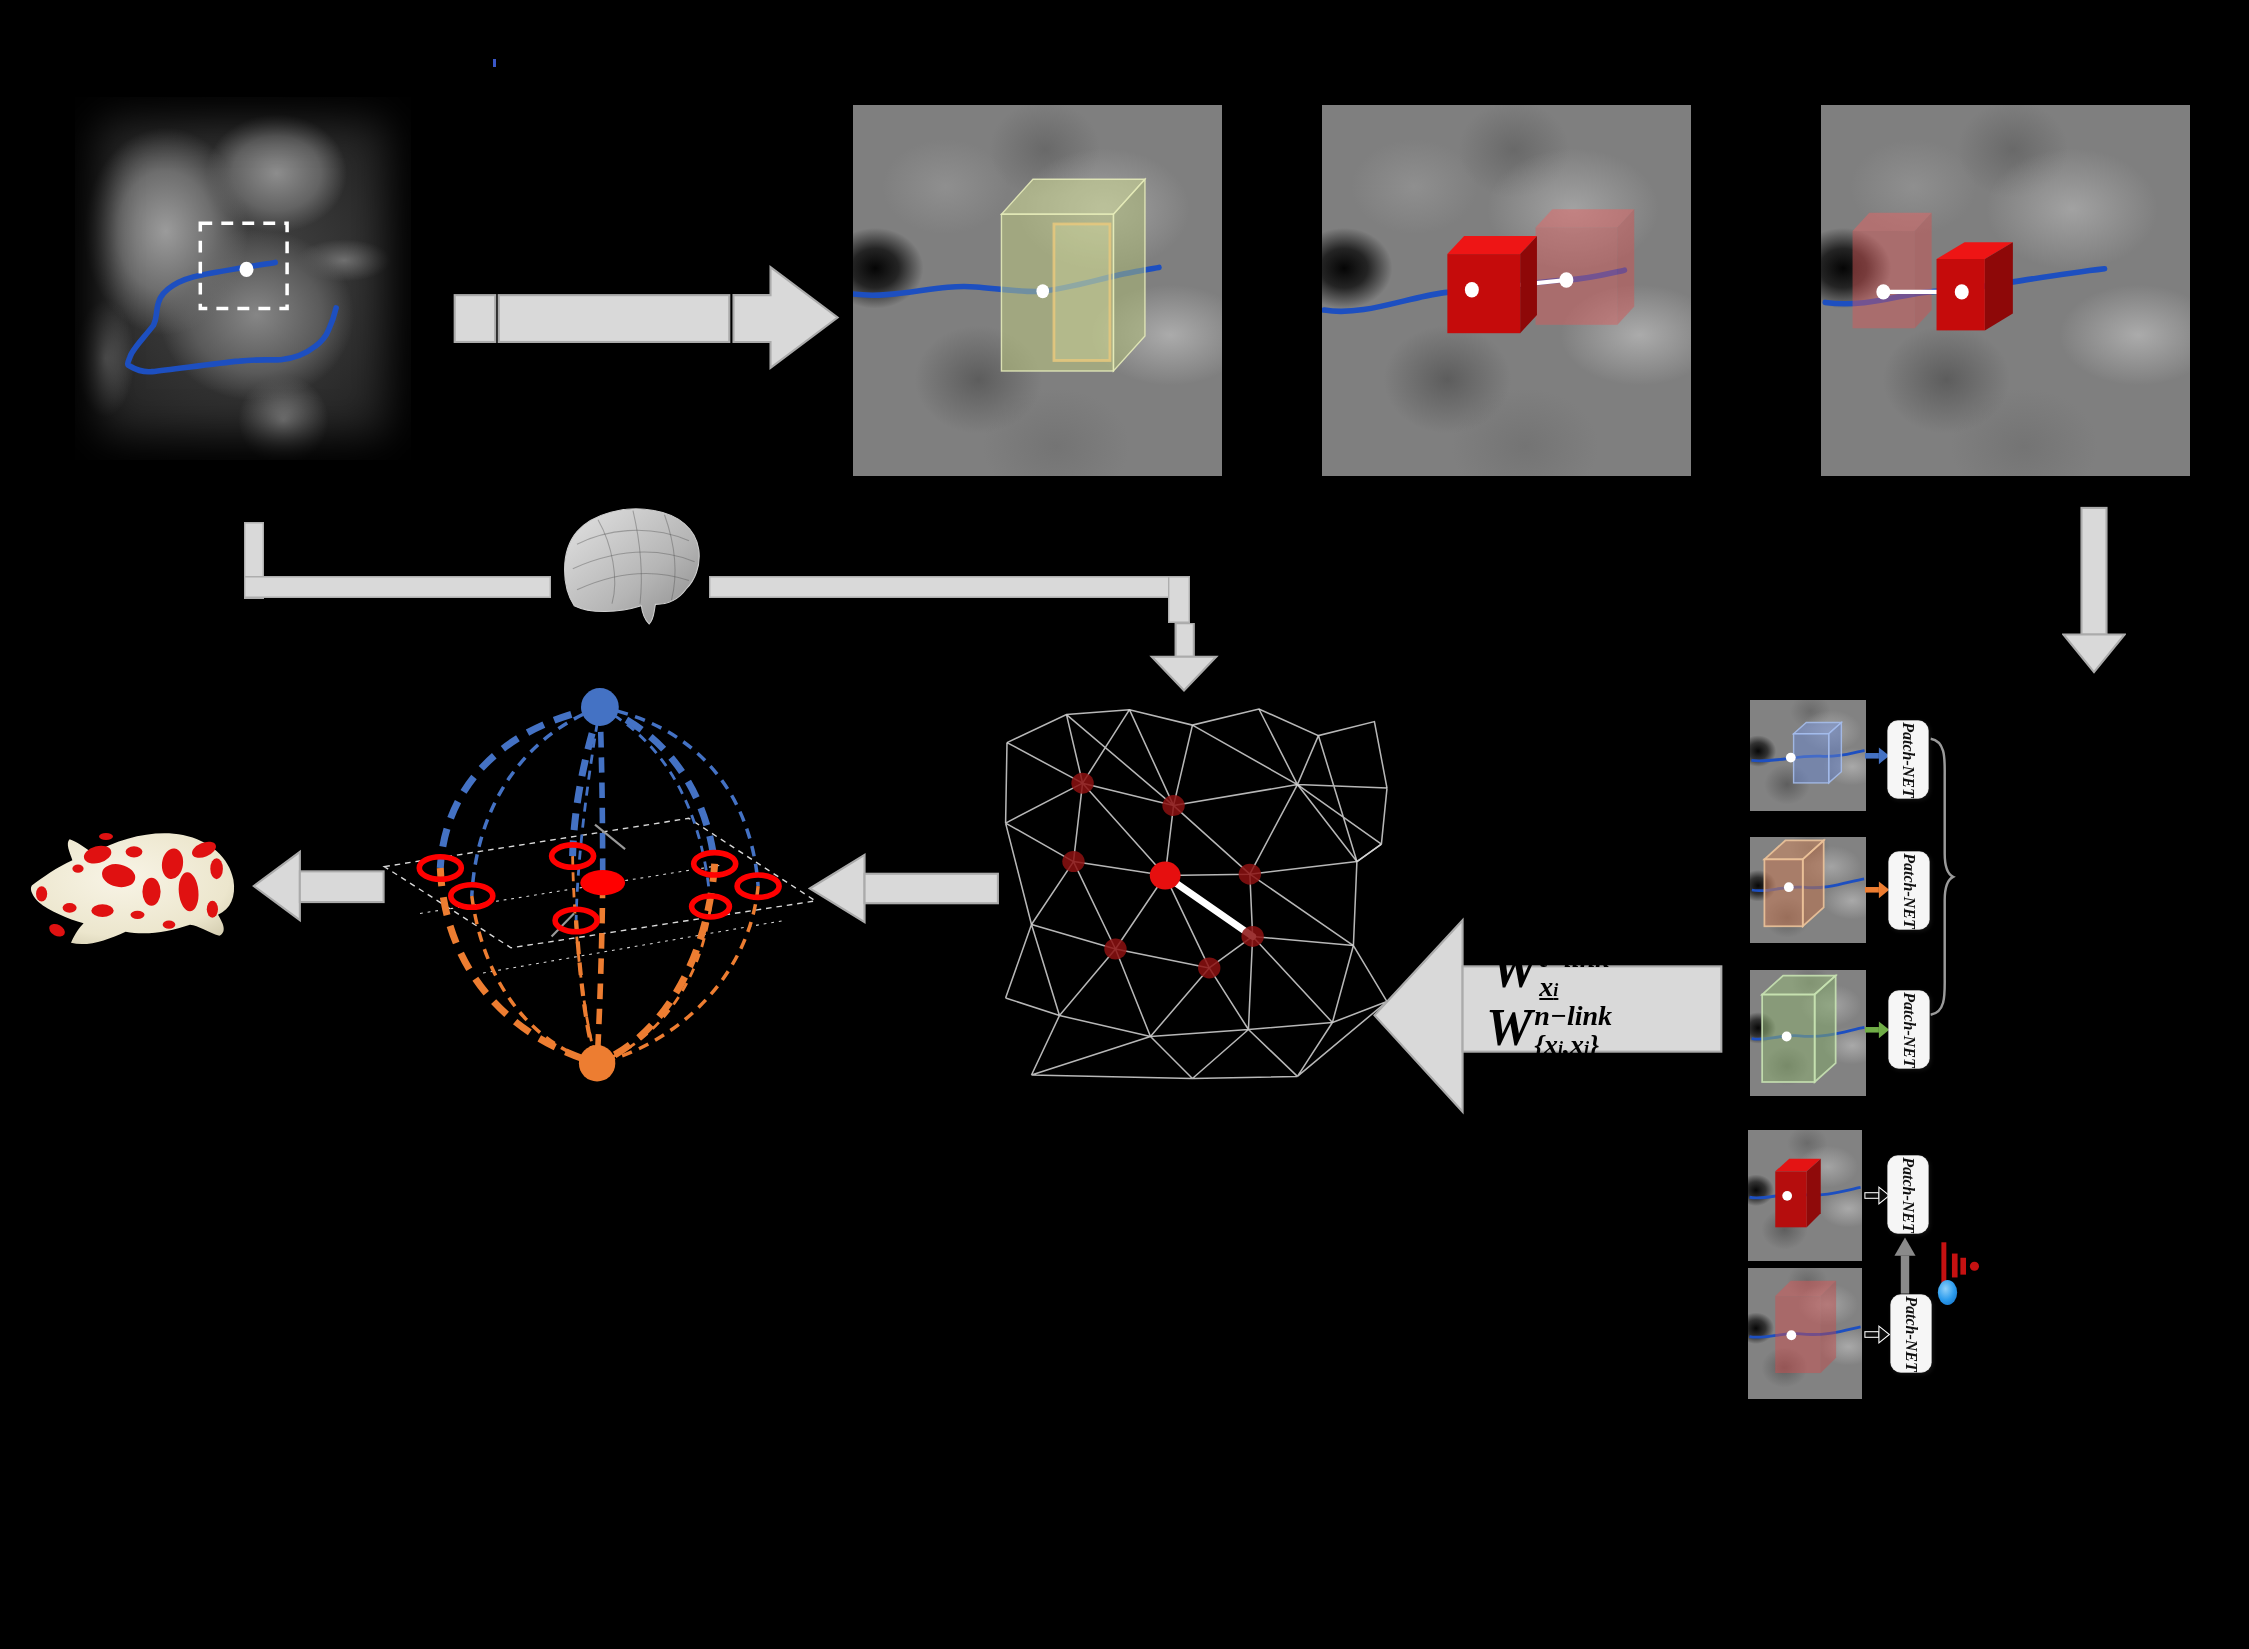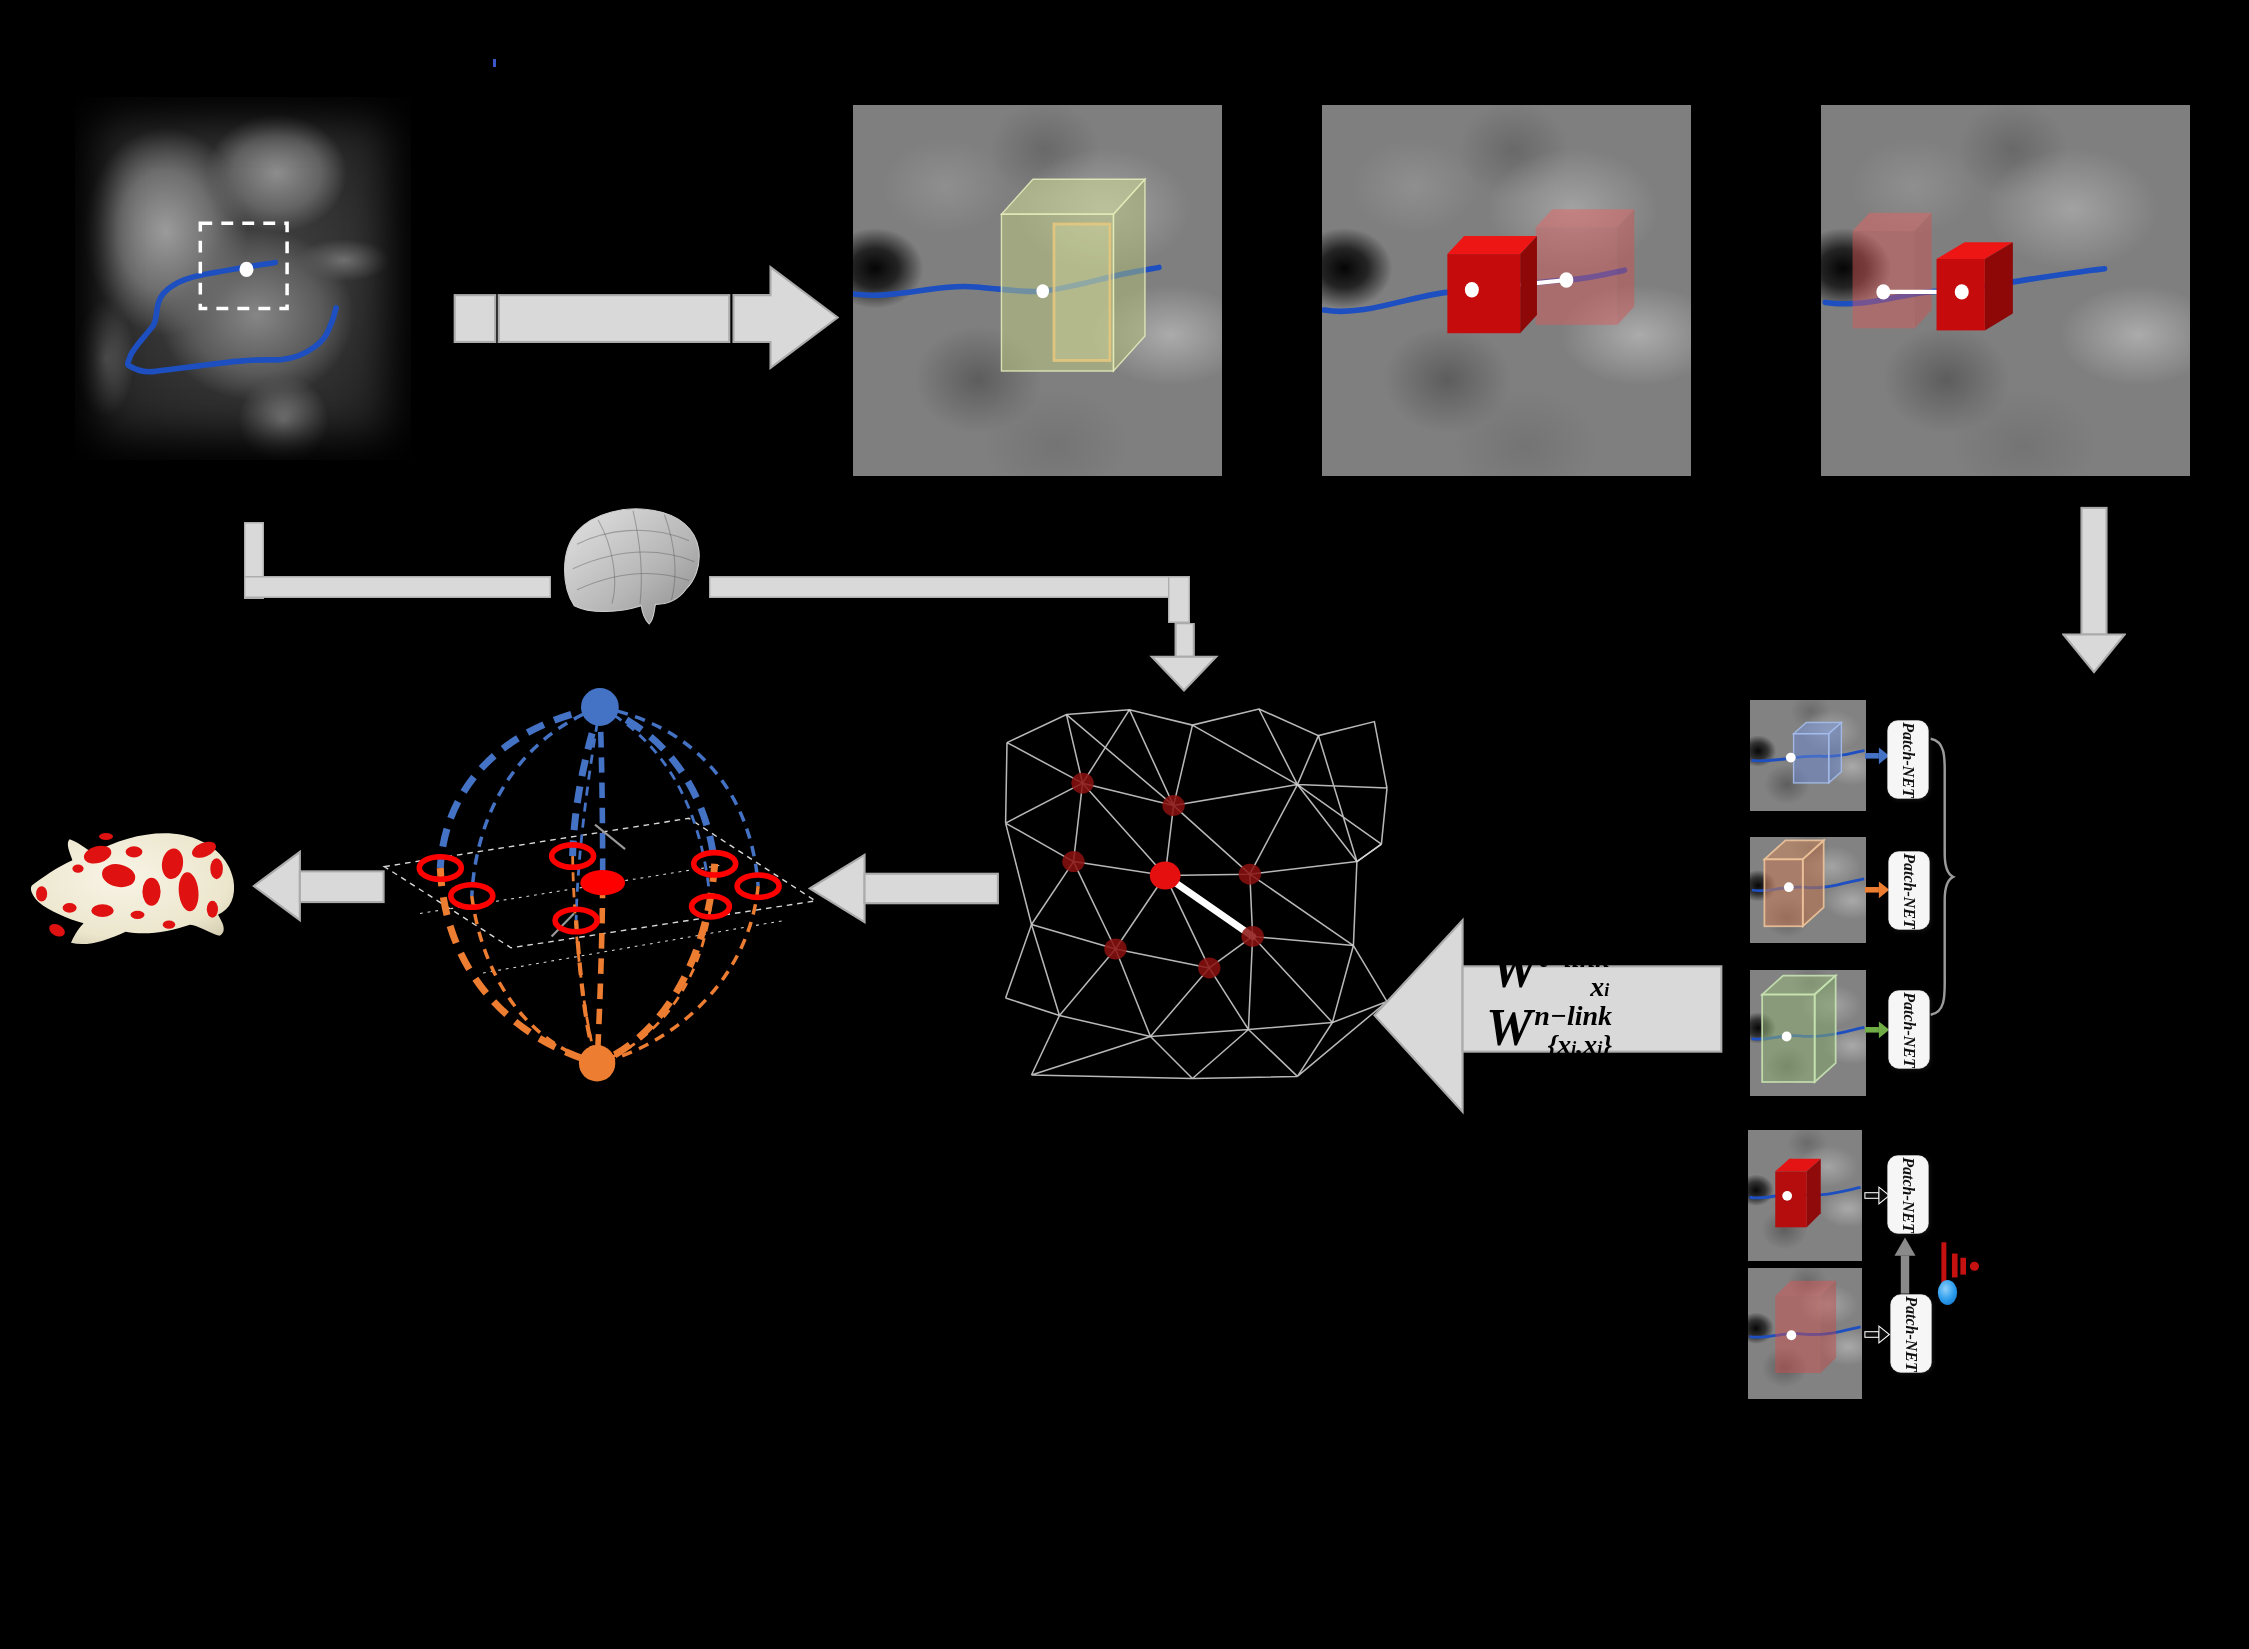--- a/index.html
+++ b/index.html
@@ -41,22 +41,22 @@
         box-shadow:0 0 0 0.7px #dcdcdc, 1.4px 1.4px 4.2px rgba(255,255,255,0.08);
         display:flex;align-items:center;justify-content:center;}
   .pnet span{transform:rotate(90deg);white-space:nowrap;
         font-family:"Liberation Serif",serif;font-weight:700;font-style:italic;
         font-size:16px;color:#101010;}
   
   .formula{color:#000;font-family:"Liberation Serif",serif;font-weight:700;font-style:italic;
            line-height:1;white-space:nowrap;z-index:30;}
   .f-base{font-size:52px;line-height:1;vertical-align:top;}
   .f-stack{display:inline-flex;flex-direction:column;margin-left:2.1px;vertical-align:top;}
-  .f-sup,.f-sub{font-size:28px;line-height:1;text-align:right;}
-  .f-sub{margin-top:1.4px;}
+  .f-sup,.f-sub{font-size:28px;line-height:1;}
+  .f-sub{margin-top:1.4px;text-decoration:underline;}
   .f-idx{font-size:18px;}
   svg{display:block;}
 </style>
 </head>
 <body>
 
 <div id="stage">
 
   <div class="abs" style="left:493px;top:59px;width:2.8px;height:7.7px;background:#3a57c8;"></div>
 

